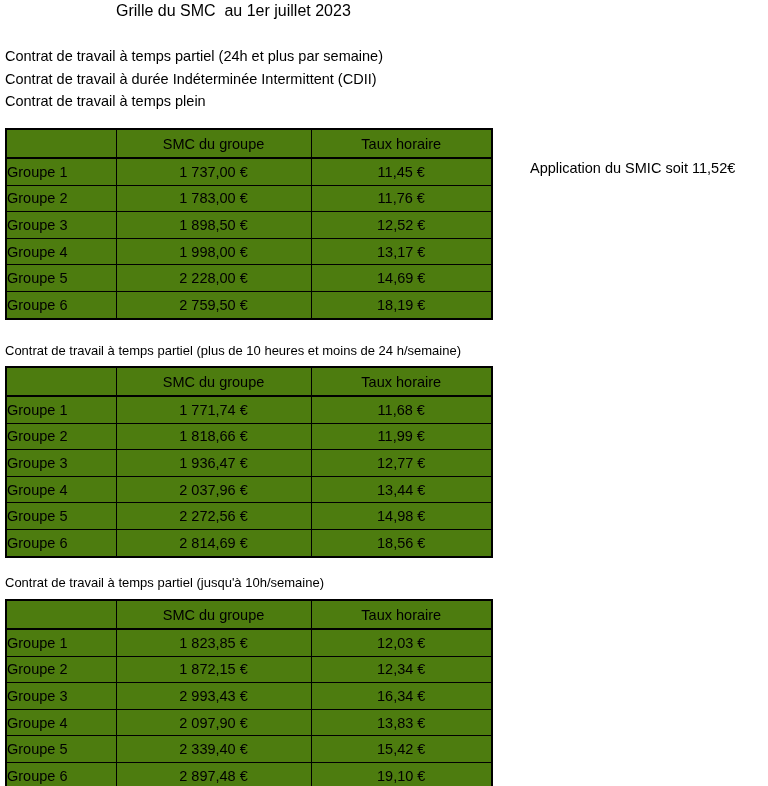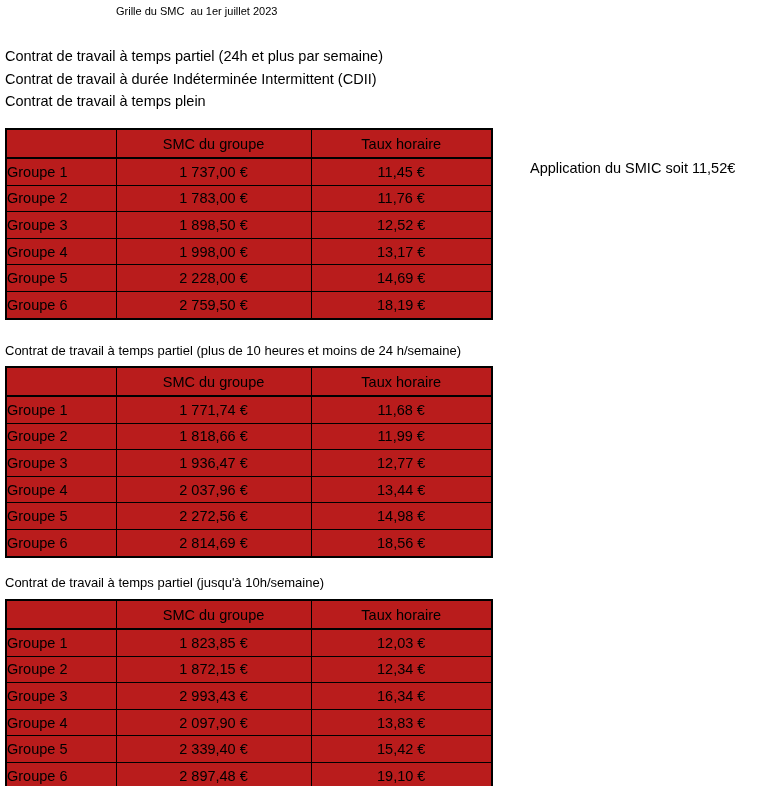--- a/index.html
+++ b/index.html
@@ -22,21 +22,21 @@
     position: relative;
     width: 768px;
     height: 786px;
   }
 
   
   .doc-title {
     position: absolute;
     left: 116px;
     top: 1px;
-    font-size: 11px;
+    font-size: 16px;
     line-height: 20px;
     white-space: pre;
   }
 
   
   .intro {
     position: absolute;
     left: 5px;
     top: 45px;
     font-size: 14.5px;
@@ -58,21 +58,21 @@
   .heading-3 { top: 573px; }
 
   
   .smc-table {
     position: absolute;
     left: 5px;
     width: 486px;
     border-collapse: collapse;
     table-layout: fixed;
     font-size: 14.5px;
-    background: #b91c1c;
+    background: #4d7c0f;
   }
   .table-1 { top: 128px; }
   .table-2 { top: 366px; }
   .table-3 { top: 599px; }
 
   .smc-table col.c-group { width: 110px; }
   .smc-table col.c-smc   { width: 195px; }
   .smc-table col.c-taux  { width: 181px; }
 
   .smc-table th,

